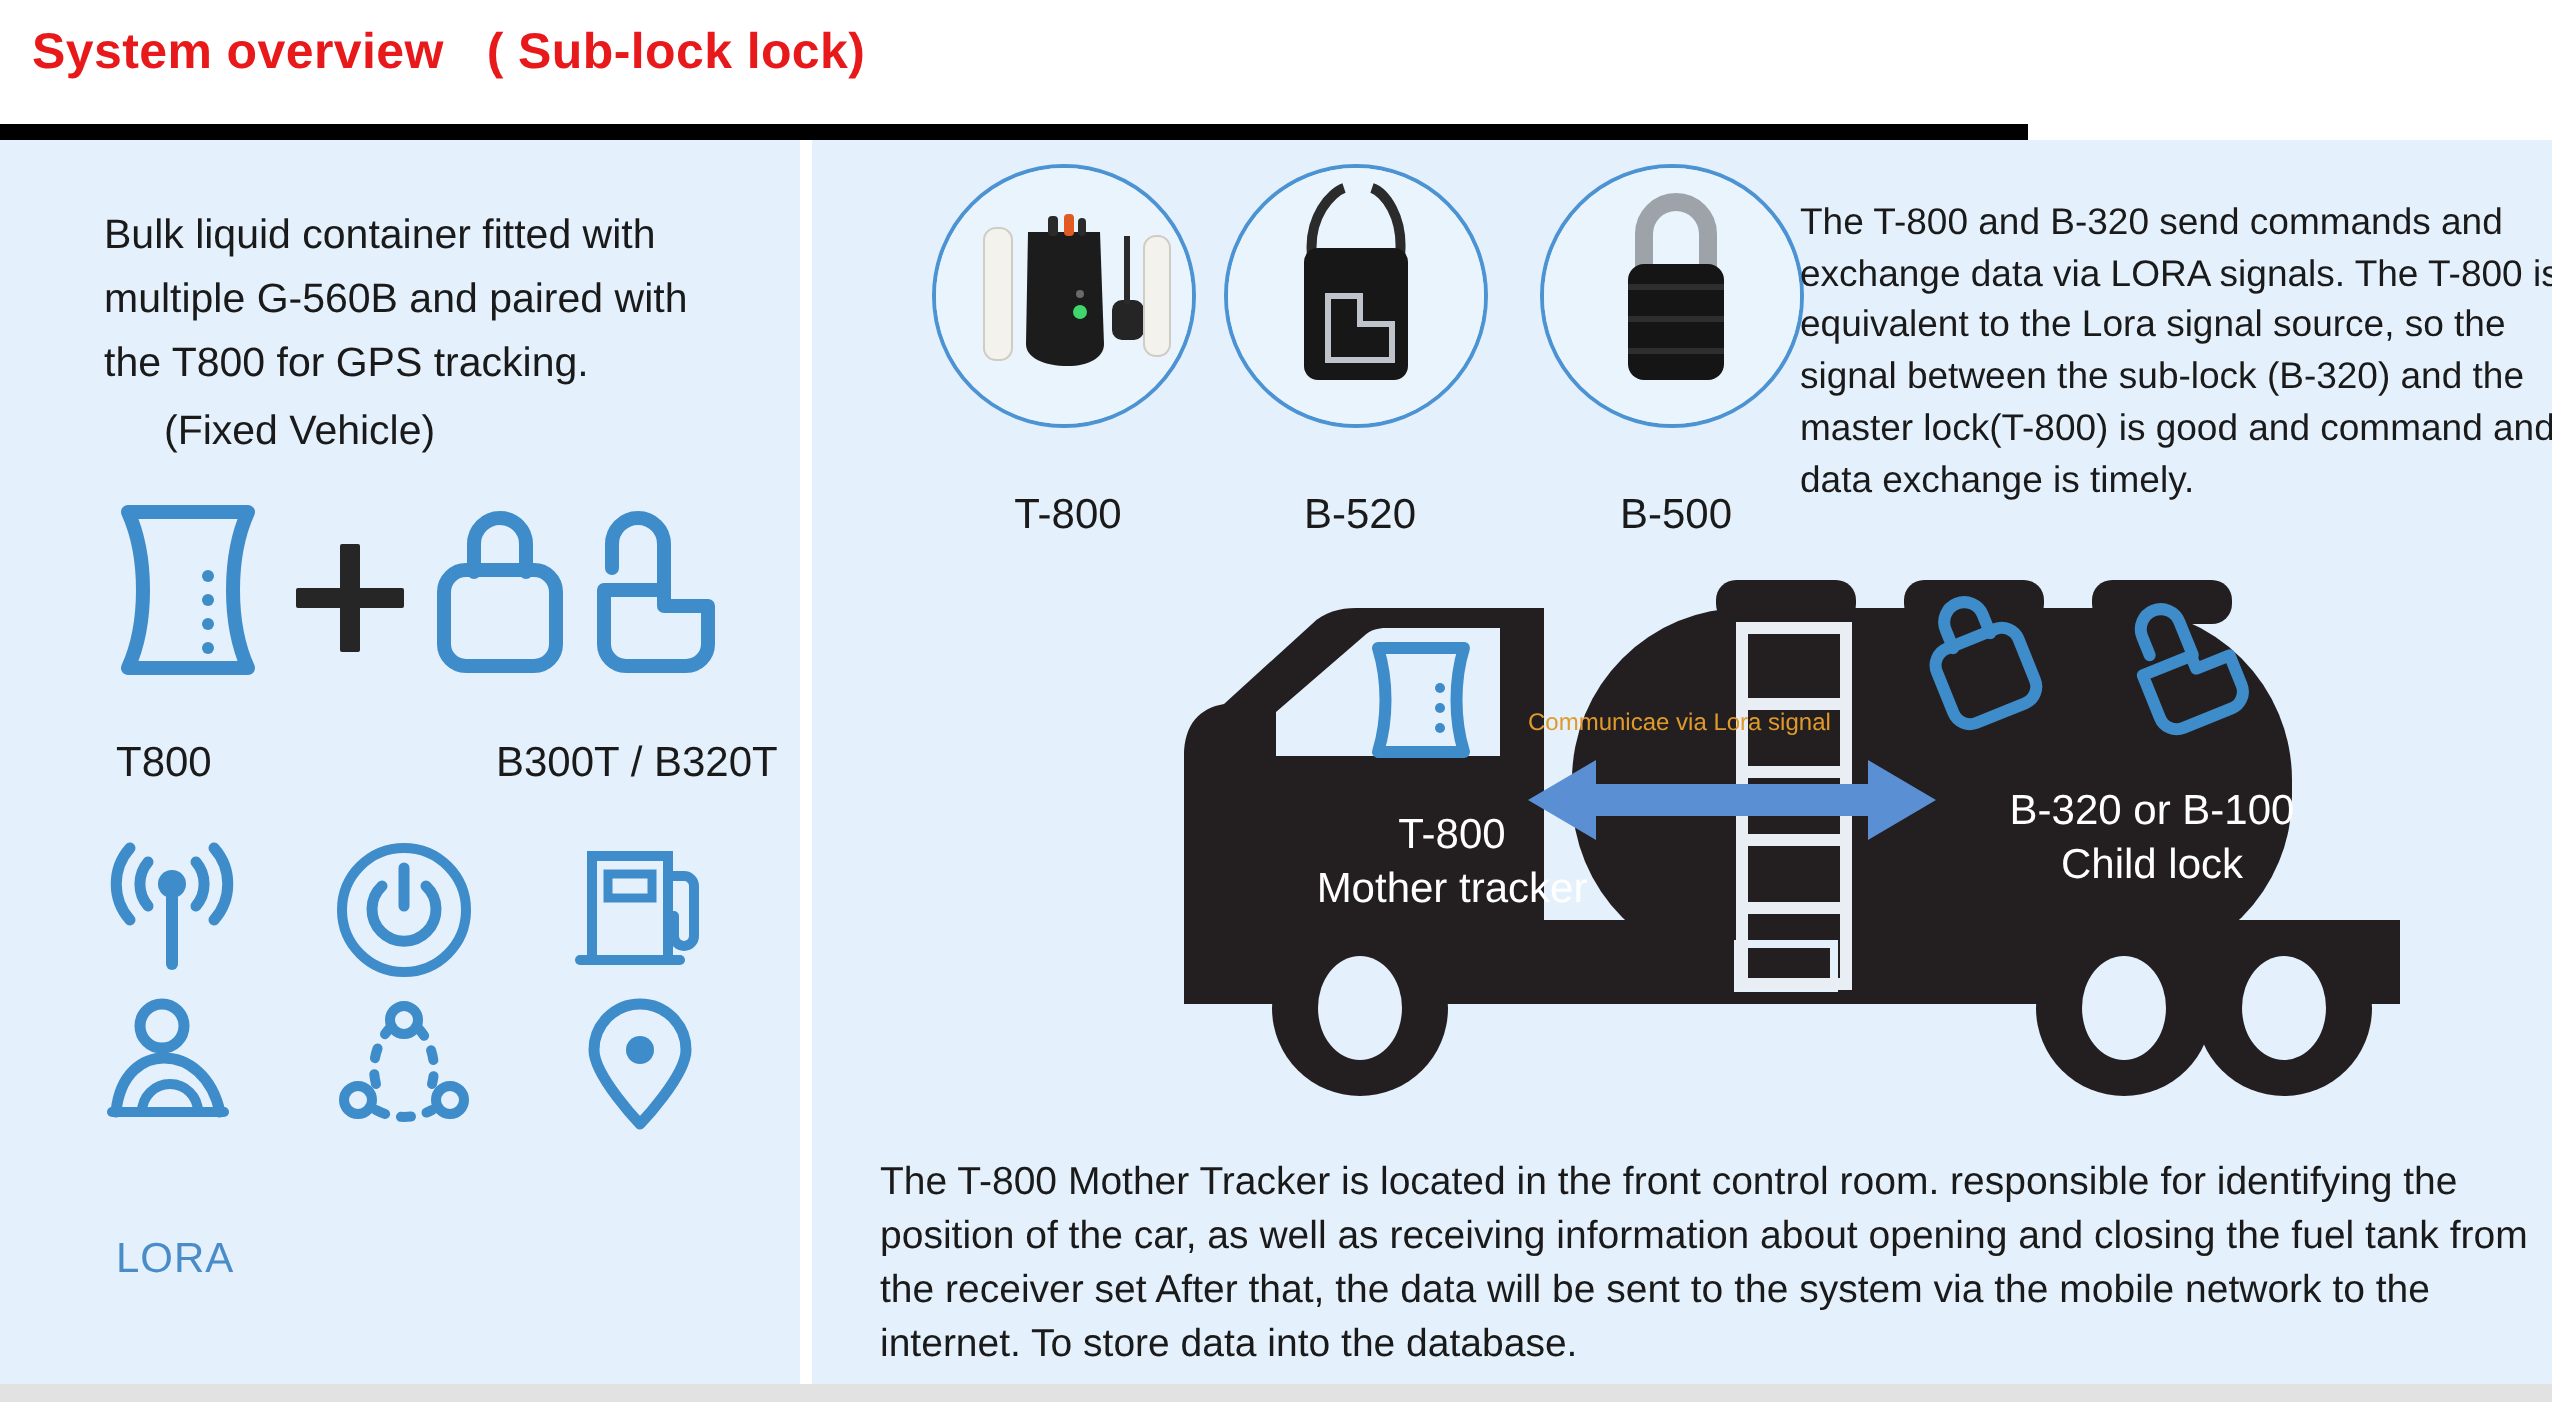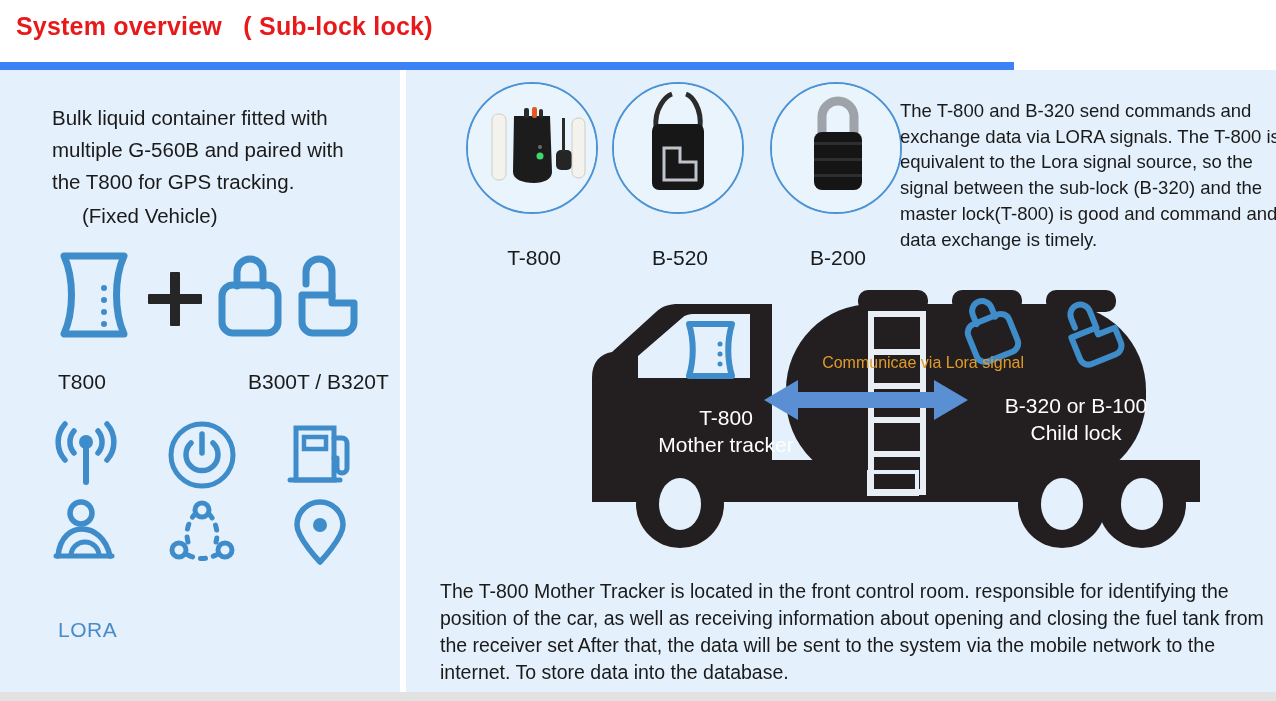--- a/index.html
+++ b/index.html
@@ -12,21 +12,21 @@
     height: 701px;
     font-family: "Liberation Sans", sans-serif;
     overflow: hidden;
     position: relative;
   }
 
   #page {
     position: relative;
     width: 1014px;
     height: 701px;
-    background: #3b82f6;
+    background: #000000;
   }
 
   
   #header {
     position: absolute;
     left: 0; top: 0;
     width: 1276px; height: 62px;
     background: #ffffff;
   }
   #page-title {
@@ -189,22 +189,22 @@
     text-align: center;
     white-space: pre-line;
     pointer-events: none;
   }
   #truck-label-left  { left: 40px; top: 122px; width: 200px; }
   #truck-label-right { left: 380px; top: 110px; width: 220px; }
   #lora-signal-label {
     position: absolute;
     left: 178px; top: 72px;
     width: 260px;
-    text-align: right;
-    font-size: 16px;
+    text-align: left;
+    font-size: 12px;
     color: #E09A2B;
   }
 
   
   #bottom-desc {
     position: absolute;
     left: 34px; top: 508px;
     width: 846px;
     font-size: 19.5px;
     line-height: 27px;
@@ -368,21 +368,21 @@
           <rect x="42" y="48" width="48" height="58" rx="8" fill="#151515"></rect>
           <rect x="42" y="58" width="48" height="3" fill="#2E2E2E"></rect>
           <rect x="42" y="74" width="48" height="3" fill="#2E2E2E"></rect>
           <rect x="42" y="90" width="48" height="3" fill="#2E2E2E"></rect>
         </svg>
       </div>
     </div>
 
     <div class="prod-label" id="prod-label-t800">T-800</div>
     <div class="prod-label" id="prod-label-b320">B-520</div>
-    <div class="prod-label" id="prod-label-b300">B-200</div>
+    <div class="prod-label" id="prod-label-b300">B-500</div>
 
     <div id="right-desc">The T-800 and B-320 send commands and exchange data via LORA signals. The T-800 is equivalent to the Lora signal source, so the signal between the sub-lock (B-320) and the master lock(T-800) is good and command and data exchange is timely.</div>
 
     <div id="truck-area">
       <svg width="640" height="280" viewBox="0 0 640 280">
 
         <rect x="200" y="22" width="360" height="180" rx="86" fill="#231F20"></rect>
 
         <rect x="272" y="8" width="70" height="22" rx="10" fill="#231F20"></rect>
         <rect x="366" y="8" width="70" height="22" rx="10" fill="#231F20"></rect>

